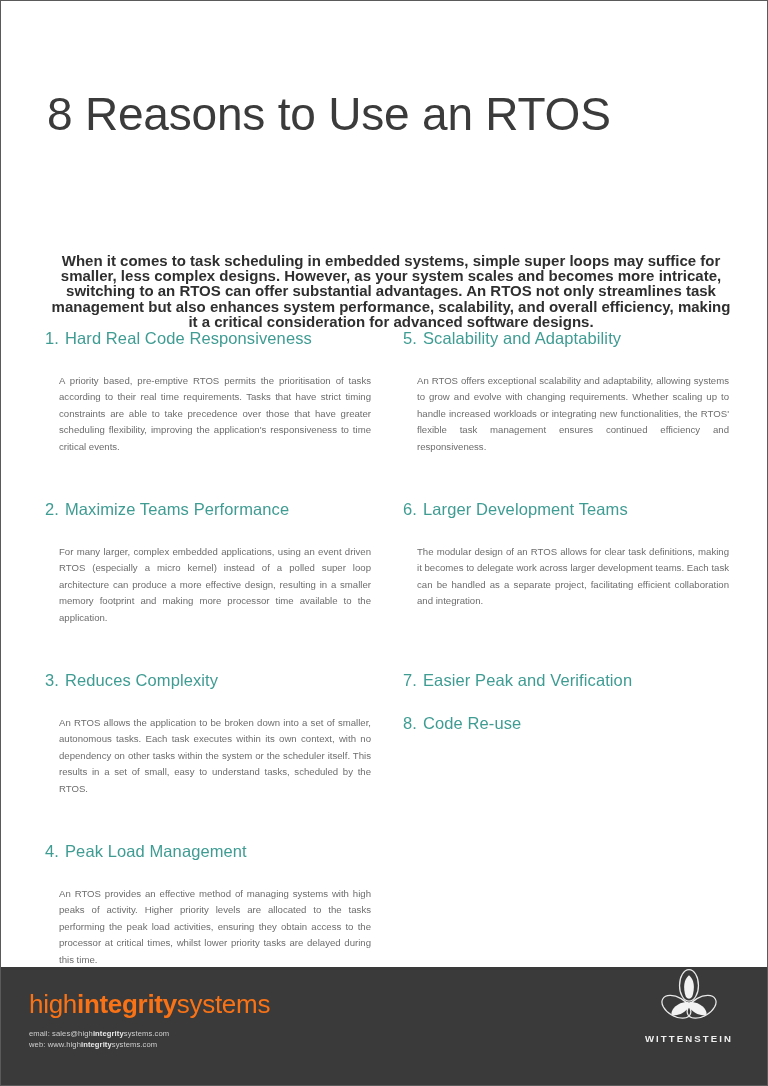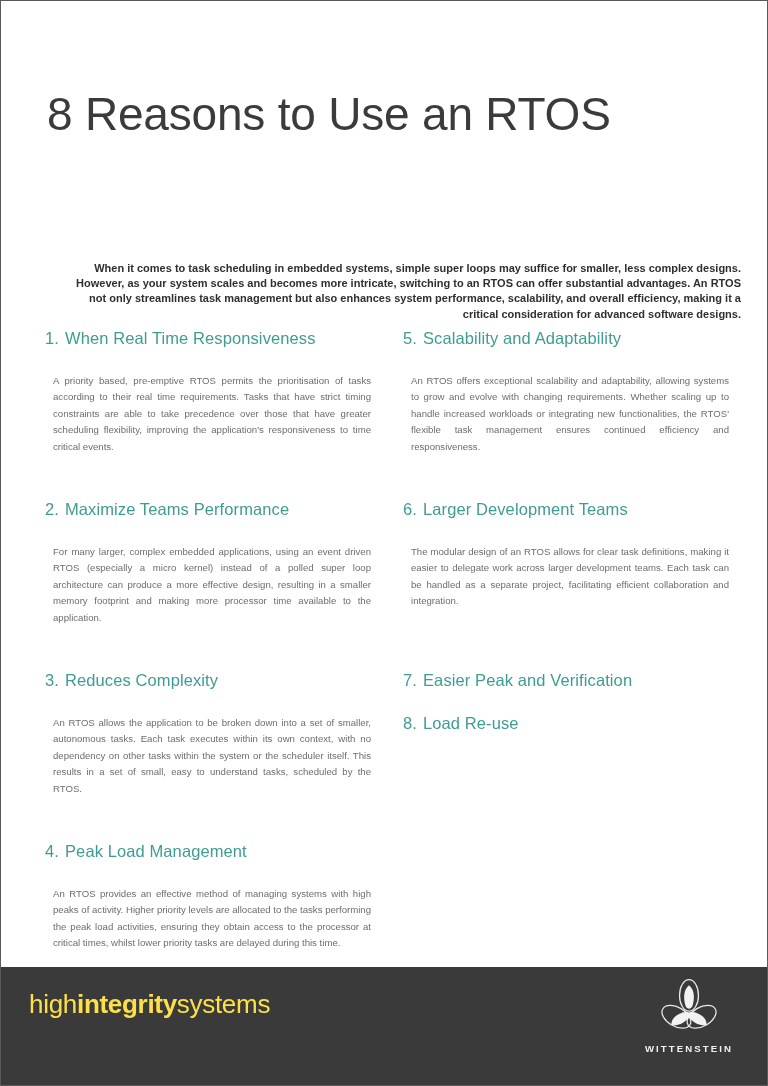--- a/index.html
+++ b/index.html
@@ -38,26 +38,26 @@
     letter-spacing: -0.2px;
     color: #3b3b3b;
   }
 
   
   .intro {
     position: absolute;
     left: 44px;
     top: 248px;
     width: 684px;
-    margin: 12px;
-    font-size: 11px;
+    margin: 4px;
+    font-size: 15px;
     line-height: 15.2px;
     font-weight: 700;
     color: #2f2f2f;
-    text-align: right;
+    text-align: center;
   }
 
   
   .columns {
     position: absolute;
     left: 44px;
     top: 326px;
     width: 684px;
     display: flex;
     gap: 32px;
@@ -86,21 +86,21 @@
   }
   .sec-num {
     flex: 0 0 auto;
     width: 20px;
   }
   .sec-title {
     flex: 1 1 auto;
   }
 
   .sec-body {
-    margin: 24px 0 0 8px;
+    margin: 24px 0 0 14px;
     font-size: 9.6px;
     line-height: 16.4px;
     color: #6d6d6d;
     text-align: justify;
   }
 
   
   .sec-1 .sec-body, .sec-5 .sec-body { min-height: 104px; }
   .sec-2 .sec-body, .sec-6 .sec-body { min-height: 104px; }
   .sec-3 .sec-body, .sec-7 .sec-body { min-height: 104px; }
@@ -117,40 +117,40 @@
     display: flex;
     align-items: flex-start;
     justify-content: space-between;
   }
   .footer-left {
     padding: 22px 0 0 28px;
   }
   .brand {
     font-size: 26px;
     line-height: 30px;
-    color: #fde047;
+    color: #f97316;
     font-weight: 300;
     letter-spacing: -0.3px;
     white-space: nowrap;
   }
   .brand b {
     font-weight: 700;
   }
   .contact {
     margin-top: 9px;
     font-size: 7.6px;
     line-height: 11.4px;
     color: #cfcfcf;
     white-space: nowrap;
   }
   .contact b { font-weight: 700; color: #e8e8e8; }
   .contact div { letter-spacing: 0.1px; }
 
   .footer-right {
-    padding: 12px 34px 0 0;
+    padding: 2px 34px 0 0;
     display: flex;
     flex-direction: column;
     align-items: center;
   }
   .witt-mark {
     width: 64px;
     height: 58px;
     display: block;
   }
   .witt-word {
@@ -172,21 +172,21 @@
 
   <p class="intro">When it comes to task scheduling in embedded systems, simple super loops may suffice for smaller, less complex designs. However, as your system scales and becomes more intricate, switching to an RTOS can offer substantial advantages. An RTOS not only streamlines task management but also enhances system performance, scalability, and overall efficiency, making it a critical consideration for advanced software designs.</p>
 
   <div class="columns">
 
     <div class="col">
 
       <div class="section sec-1">
         <div class="sec-head">
           <span class="sec-num">1.</span>
-          <span class="sec-title">When Real Time Responsiveness</span>
+          <span class="sec-title">Hard Real Code Responsiveness</span>
         </div>
         <p class="sec-body">A priority based, pre-emptive RTOS permits the prioritisation of tasks according to their real time requirements. Tasks that have strict timing constraints are able to take precedence over those that have greater scheduling flexibility, improving the application's responsiveness to time critical events.</p>
       </div>
 
       <div class="section sec-2">
         <div class="sec-head">
           <span class="sec-num">2.</span>
           <span class="sec-title">Maximize Teams Performance</span>
         </div>
         <p class="sec-body">For many larger, complex embedded applications, using an event driven RTOS (especially a micro kernel) instead of a polled super loop architecture can produce a more effective design, resulting in a smaller memory footprint and making more processor time available to the application.</p>
@@ -218,45 +218,49 @@
           <span class="sec-title">Scalability and Adaptability</span>
         </div>
         <p class="sec-body">An RTOS offers exceptional scalability and adaptability, allowing systems to grow and evolve with changing requirements. Whether scaling up to handle increased workloads or integrating new functionalities, the RTOS' flexible task management ensures continued efficiency and responsiveness.</p>
       </div>
 
       <div class="section sec-6">
         <div class="sec-head">
           <span class="sec-num">6.</span>
           <span class="sec-title">Larger Development Teams</span>
         </div>
-        <p class="sec-body">The modular design of an RTOS allows for clear task definitions, making it easier to delegate work across larger development teams. Each task can be handled as a separate project, facilitating efficient collaboration and integration.</p>
+        <p class="sec-body">The modular design of an RTOS allows for clear task definitions, making it becomes to delegate work across larger development teams. Each task can be handled as a separate project, facilitating efficient collaboration and integration.</p>
       </div>
 
       <div class="section sec-7">
         <div class="sec-head">
           <span class="sec-num">7.</span>
           <span class="sec-title">Easier Peak and Verification</span>
         </div>
       </div>
 
       <div class="section sec-8">
         <div class="sec-head">
           <span class="sec-num">8.</span>
-          <span class="sec-title">Load Re-use</span>
+          <span class="sec-title">Code Re-use</span>
         </div>
       </div>
 
     </div>
   </div>
 
   <div class="footer">
 
     <div class="footer-left">
       <div class="brand"><span>high</span><b>integrity</b><span>systems</span></div>
 
+      <div class="contact">
+        <div><span>email: </span><span>sales@high</span><b>integrity</b><span>systems.com</span></div>
+        <div><span>web: </span><span>www.high</span><b>integrity</b><span>systems.com</span></div>
+      </div>
     </div>
 
     <div class="footer-right">
       <svg class="witt-mark" viewBox="0 0 100 92" aria-hidden="true">
         <g fill="none" stroke="#e9e9e9" stroke-width="2">
           <ellipse cx="50" cy="26" rx="15" ry="25" transform="rotate(0 50 26)"></ellipse>
           <ellipse cx="30" cy="60" rx="15" ry="25" transform="rotate(120 30 60)"></ellipse>
           <ellipse cx="70" cy="60" rx="15" ry="25" transform="rotate(-120 70 60)"></ellipse>
         </g>
         <g fill="#f2f2f2">

